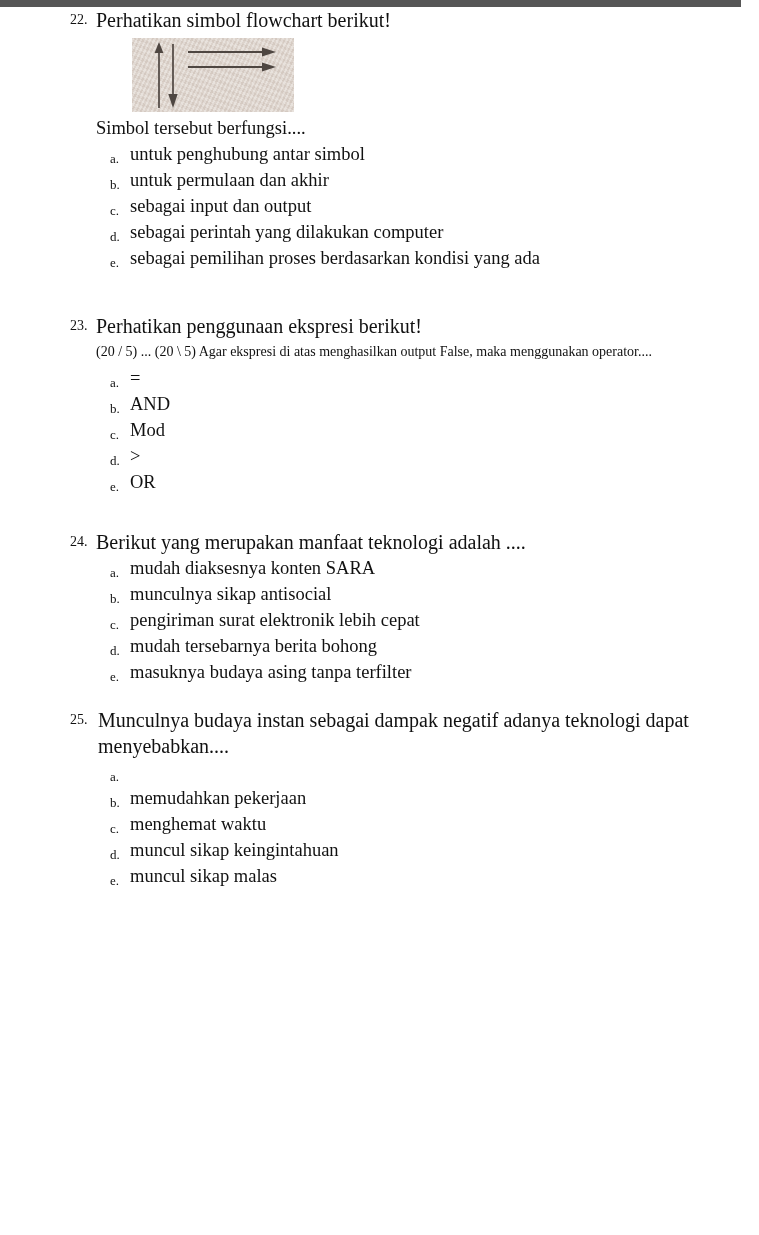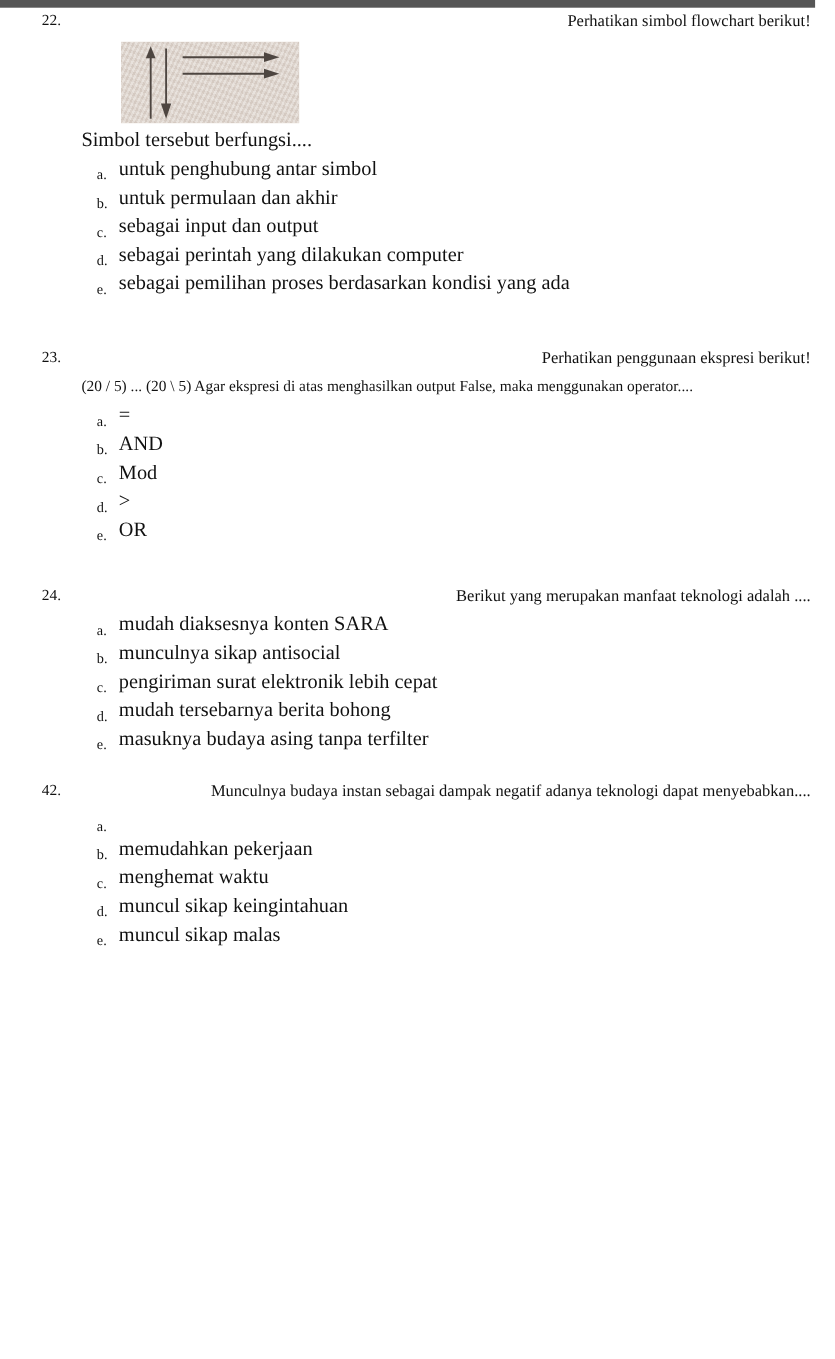--- a/index.html
+++ b/index.html
@@ -24,36 +24,36 @@
     background: #565656;
   }
   #page {
     position: absolute;
     top: 7px;
     left: 0;
     width: 759px;
   }
   .question {
     position: relative;
-    padding-left: 48px;
+    padding-left: 38px;
+    margin-left: 32px;
   }
   .q-num {
     position: absolute;
     left: 38px;
     top: 0;
     font-size: 14px;
     line-height: 26px;
     white-space: nowrap;
   }
   .q-text {
-    font-size: 15px;
+    font-size: 20px;
     line-height: 26px;
     padding-left: 26px;
     padding-right: 22px;
-    text-align: right;
   }
   .q-text.hang {
     padding-left: 28px;
     text-indent: 0;
   }
   .sub-text {
     font-size: 18.5px;
     line-height: 26px;
     padding-left: 26px;
     padding-right: 36px;
@@ -217,21 +217,21 @@
       <li class="option">
         <span class="opt-letter">e.</span>
         <span class="opt-text">masuknya budaya asing tanpa terfilter</span>
       </li>
     </ul>
   </div>
 
   <div class="gap-md"></div>
 
   <div class="question">
-    <span class="q-num">42.</span>
+    <span class="q-num">25.</span>
     <div class="q-text hang">Munculnya budaya instan sebagai dampak negatif adanya teknologi dapat menyebabkan....</div>
     <ul class="options">
       <li class="option">
         <span class="opt-letter">a.</span>
       </li>
       <li class="option">
         <span class="opt-letter">b.</span>
         <span class="opt-text">memudahkan pekerjaan</span>
       </li>
       <li class="option">

